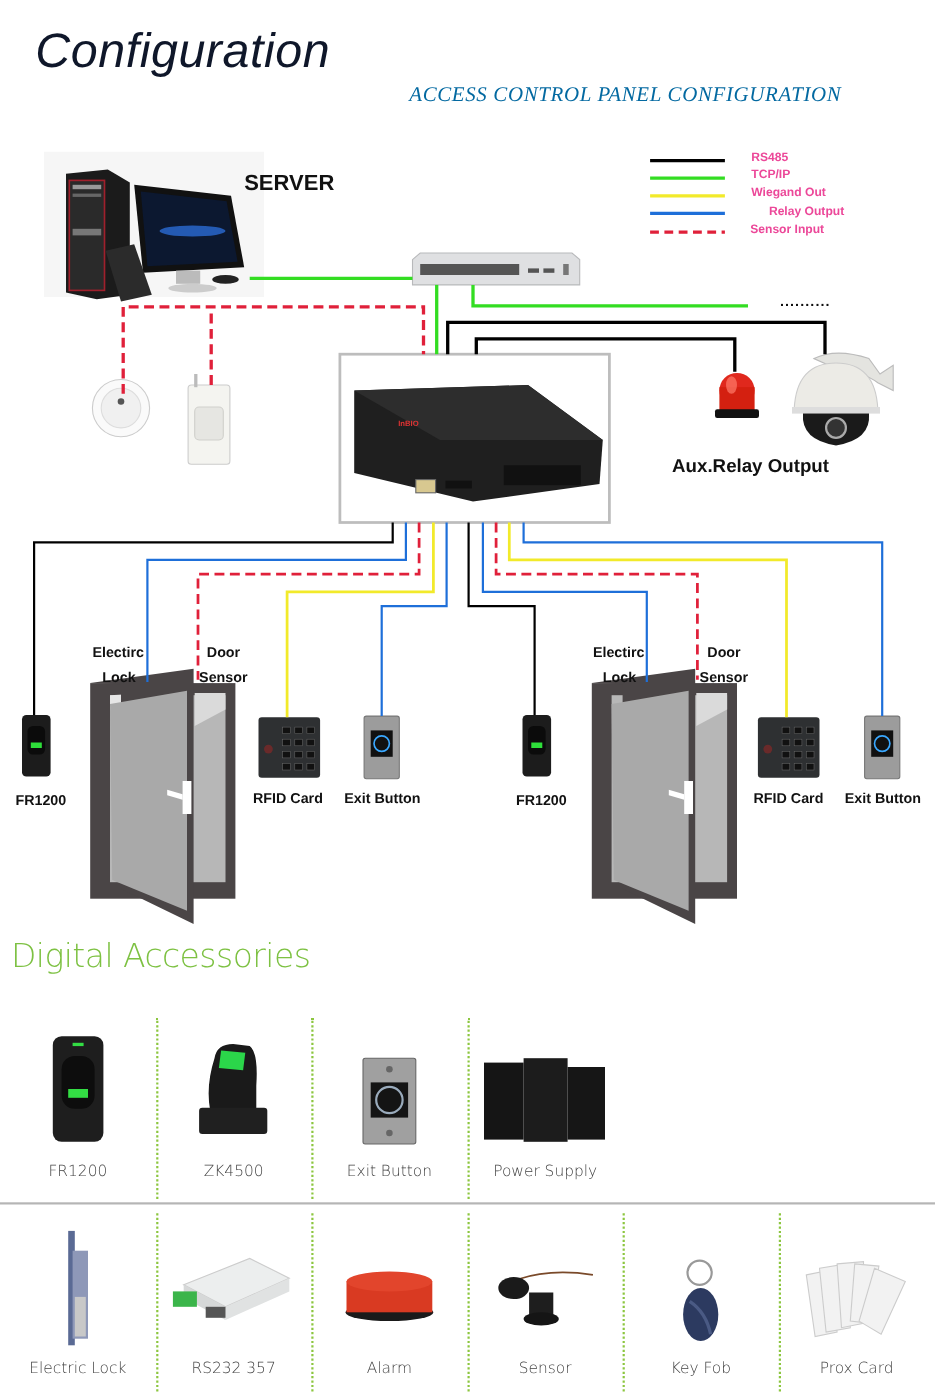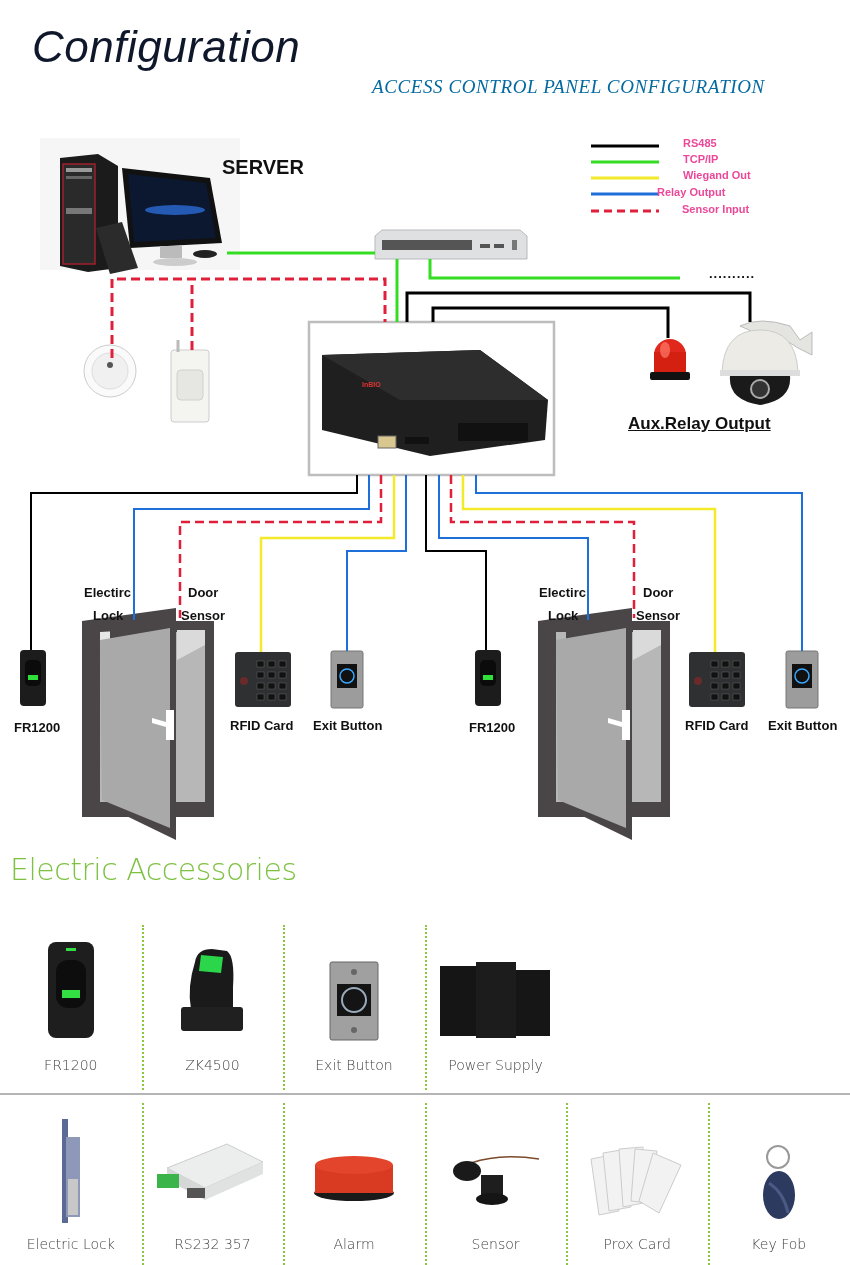--- a/index.html
+++ b/index.html
@@ -192,44 +192,44 @@
       <line x1="591" x2="659" y1="162" y2="162" stroke="#33dd22" stroke-width="3"></line>
       <line x1="591" x2="659" y1="178" y2="178" stroke="#f2ea2a" stroke-width="3"></line>
       <line x1="591" x2="659" y1="194" y2="194" stroke="#1e6fd9" stroke-width="3"></line>
       <line x1="591" x2="659" y1="211" y2="211" stroke="#e0203a" stroke-width="3" stroke-dasharray="8,5"></line>
     </g>
 </svg>
 
 <div class="abs legend-label" style="left:670px;top:137px;">RS485</div>
 <div class="abs legend-label" style="left:670px;top:153px;">TCP/IP</div>
 <div class="abs legend-label" style="left:670px;top:169px;text-align:center;">Wiegand Out</div>
-<div class="abs legend-label" style="left:644px;top:186px;">Relay Output</div>
+<div class="abs legend-label" style="left:686px;top:186px;">Relay Output</div>
 <div class="abs legend-label" style="left:669px;top:203px;">Sensor Input</div>
 
 <div class="abs lbl" style="left:222px;top:156px;font-size:20px;">SERVER</div>
 <div class="abs lbl" style="left:709px;top:266px;font-size:13px;letter-spacing:1px;">..........</div>
-<div class="abs lbl" style="left:628px;top:414px;font-size:17px;text-decoration:underline;">Aux.Relay Output</div>
+<div class="abs lbl" style="left:611px;top:414px;font-size:17px;">Aux.Relay Output</div>
 
 <div class="abs lbl" style="left:84px;top:585px;">Electirc</div>
 <div class="abs lbl" style="left:93px;top:608px;">Lock</div>
 <div class="abs lbl" style="left:188px;top:585px;">Door</div>
 <div class="abs lbl" style="left:181px;top:608px;">Sensor</div>
 <div class="abs lbl" style="left:14px;top:720px;">FR1200</div>
 <div class="abs lbl" style="left:230px;top:718px;">RFID Card</div>
 <div class="abs lbl" style="left:313px;top:718px;">Exit Button</div>
 
 <div class="abs lbl" style="left:539px;top:585px;">Electirc</div>
 <div class="abs lbl" style="left:548px;top:608px;">Lock</div>
 <div class="abs lbl" style="left:643px;top:585px;">Door</div>
 <div class="abs lbl" style="left:636px;top:608px;">Sensor</div>
 <div class="abs lbl" style="left:469px;top:720px;">FR1200</div>
 <div class="abs lbl" style="left:685px;top:718px;">RFID Card</div>
 <div class="abs lbl" style="left:768px;top:718px;">Exit Button</div>
 
-<div class="abs acc-title">Electric Accessories</div>
+<div class="abs acc-title">Digital Accessories</div>
 
 <div class="acc-row" style="top:925px;height:165px;">
   <div class="acc-cell">
     <svg class="pic" style="top:15px" width="50" height="100">
       <rect x="2" y="2" width="46" height="96" rx="8" fill="#1e1e1e"></rect>
       <rect x="10" y="20" width="30" height="48" rx="12" fill="#0d0d0d"></rect>
       <rect x="16" y="50" width="18" height="8" fill="#33dd44"></rect>
       <rect x="20" y="8" width="10" height="3" fill="#33dd44"></rect>
     </svg>
     <div class="cap" style="top:132px">FR1200</div>
@@ -298,36 +298,36 @@
   </div>
   <div class="acc-cell">
     <div class="vdots" style="left:0"></div>
     <svg class="pic" style="top:50px" width="90" height="60">
       <path d="M20,10 Q50,0 88,6" stroke="#7a4a2a" stroke-width="1.5" fill="none"></path>
       <ellipse cx="16" cy="18" rx="14" ry="10" fill="#1a1a1a"></ellipse>
       <rect x="30" y="22" width="22" height="22" fill="#1e1e1e"></rect>
       <ellipse cx="41" cy="46" rx="16" ry="6" fill="#151515"></ellipse>
     </svg>
     <div class="cap" style="top:133px">Sensor</div>
+  </div>
+  <div class="acc-cell">
+    <div class="vdots" style="left:0"></div>
+    <svg class="pic" style="top:40px" width="50" height="80">
+      <circle cx="24" cy="14" r="11" fill="none" stroke="#999" stroke-width="2"></circle>
+      <ellipse cx="25" cy="52" rx="16" ry="24" fill="#2c3a60"></ellipse>
+      <path d="M15,40 Q30,50 34,70" stroke="#4a5a84" stroke-width="3" fill="none"></path>
+    </svg>
+    <div class="cap" style="top:133px">Key Fob</div>
   </div>
   <div class="acc-cell">
     <div class="vdots" style="left:0"></div>
     <svg class="pic" style="top:38px" width="100" height="80">
       <g fill="#f2f2f2" stroke="#ccc">
         <polygon points="4,18 24,14 32,70 12,74"></polygon>
         <polygon points="16,12 40,8 44,66 22,70"></polygon>
         <polygon points="32,8 56,6 56,62 36,66"></polygon>
         <polygon points="48,8 70,10 62,62 44,60"></polygon>
         <polygon points="66,12 94,24 72,72 52,60"></polygon>
       </g>
     </svg>
     <div class="cap" style="top:133px">Prox Card</div>
   </div>
-  <div class="acc-cell">
-    <div class="vdots" style="left:0"></div>
-    <svg class="pic" style="top:40px" width="50" height="80">
-      <circle cx="24" cy="14" r="11" fill="none" stroke="#999" stroke-width="2"></circle>
-      <ellipse cx="25" cy="52" rx="16" ry="24" fill="#2c3a60"></ellipse>
-      <path d="M15,40 Q30,50 34,70" stroke="#4a5a84" stroke-width="3" fill="none"></path>
-    </svg>
-    <div class="cap" style="top:133px">Key Fob</div>
-  </div>
 </div>
 
 </body></html>

